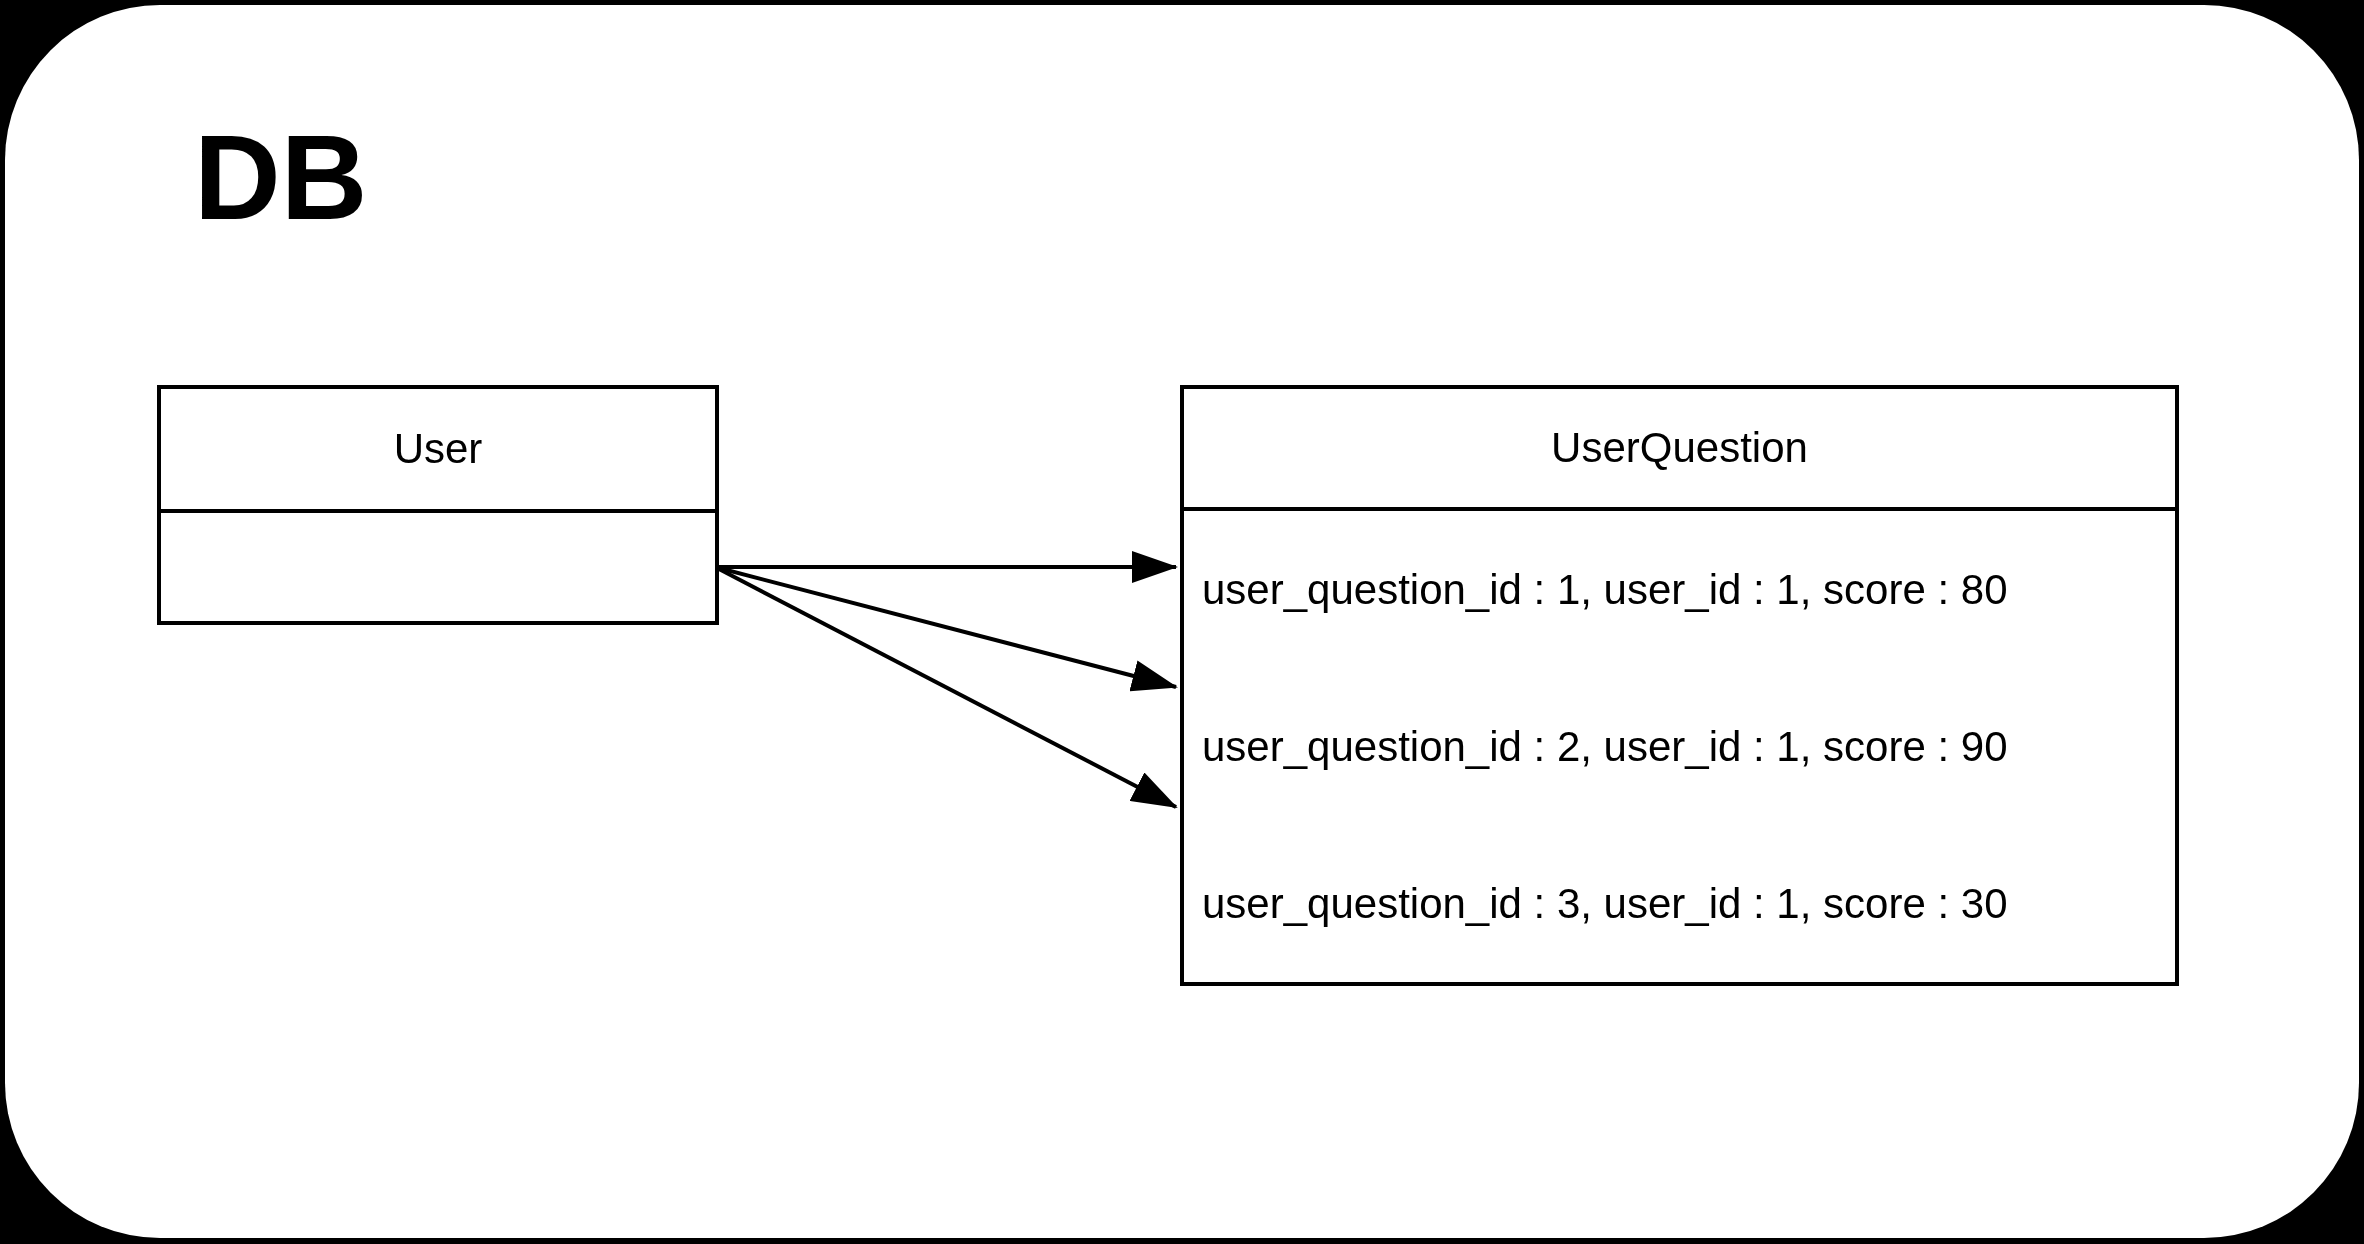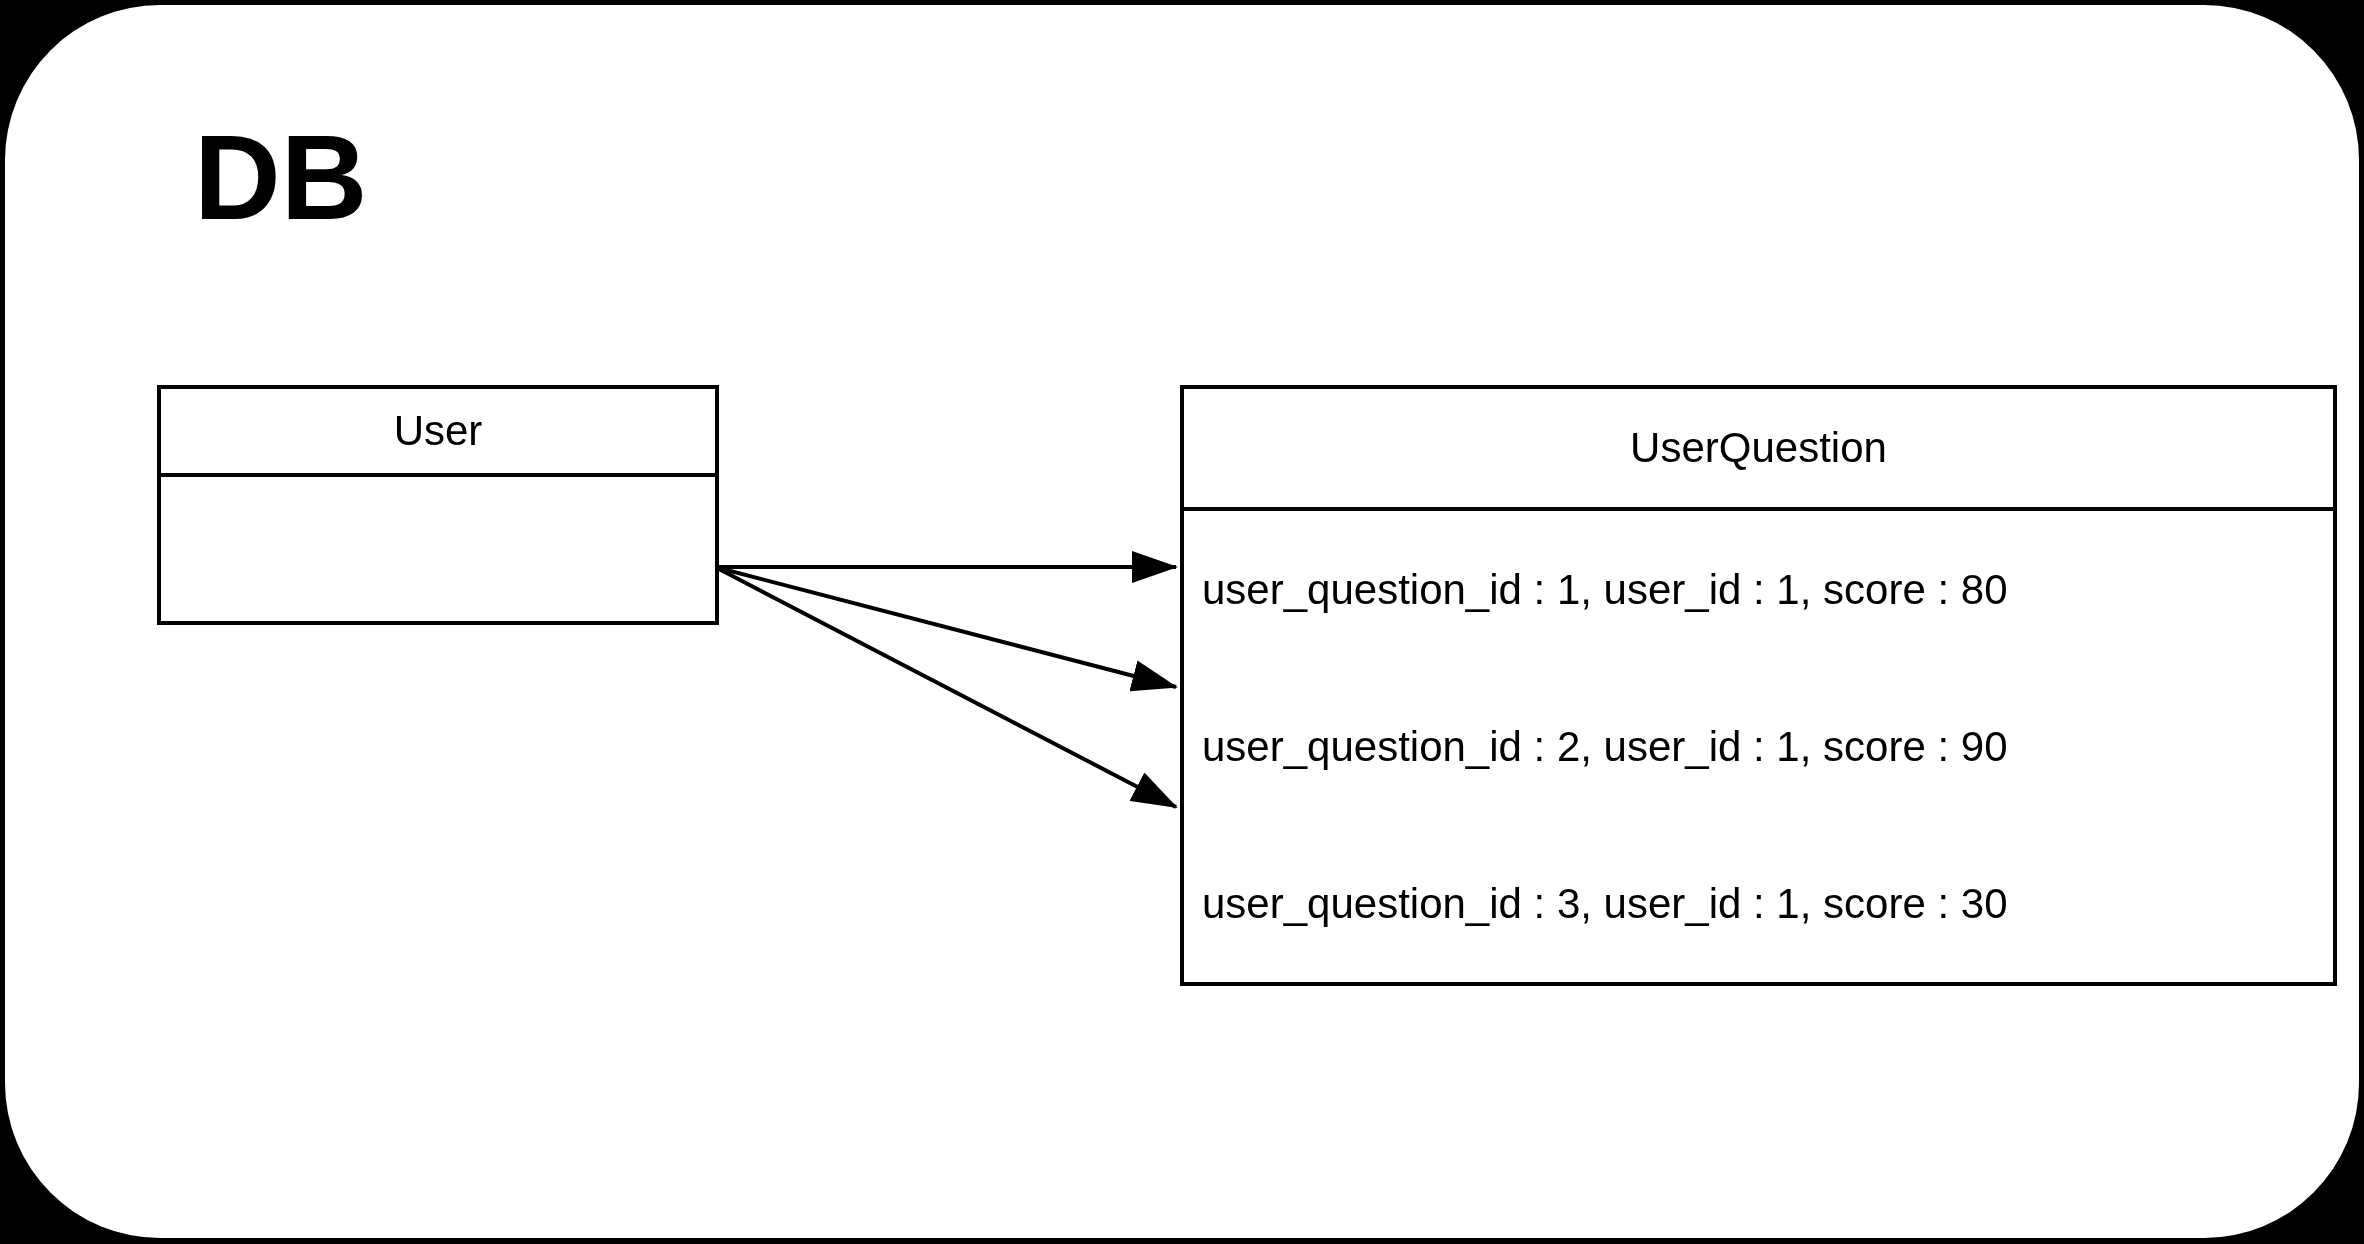--- a/index.html
+++ b/index.html
@@ -48,34 +48,34 @@
   }
   .entity-user {
     left: 152px;
     top: 380px;
     width: 562px;
     height: 240px;
   }
   .entity-userquestion {
     left: 1175px;
     top: 380px;
-    width: 1157px;
+    width: 999px;
     height: 601px;
   }
   .entity-header {
     box-sizing: border-box;
     border-bottom: 4px solid #000000;
     display: flex;
     align-items: center;
     justify-content: center;
     font-size: 42px;
     color: #000000;
     white-space: nowrap;
   }
-  .entity-user .entity-header { height: 88px; }
+  .entity-user .entity-header { height: 124px; }
   .entity-userquestion .entity-header { height: 122px; }
   .entity-rows {
     flex: 1;
     display: flex;
     flex-direction: column;
   }
   .entity-row {
     flex: 1;
     display: flex;
     align-items: center;

